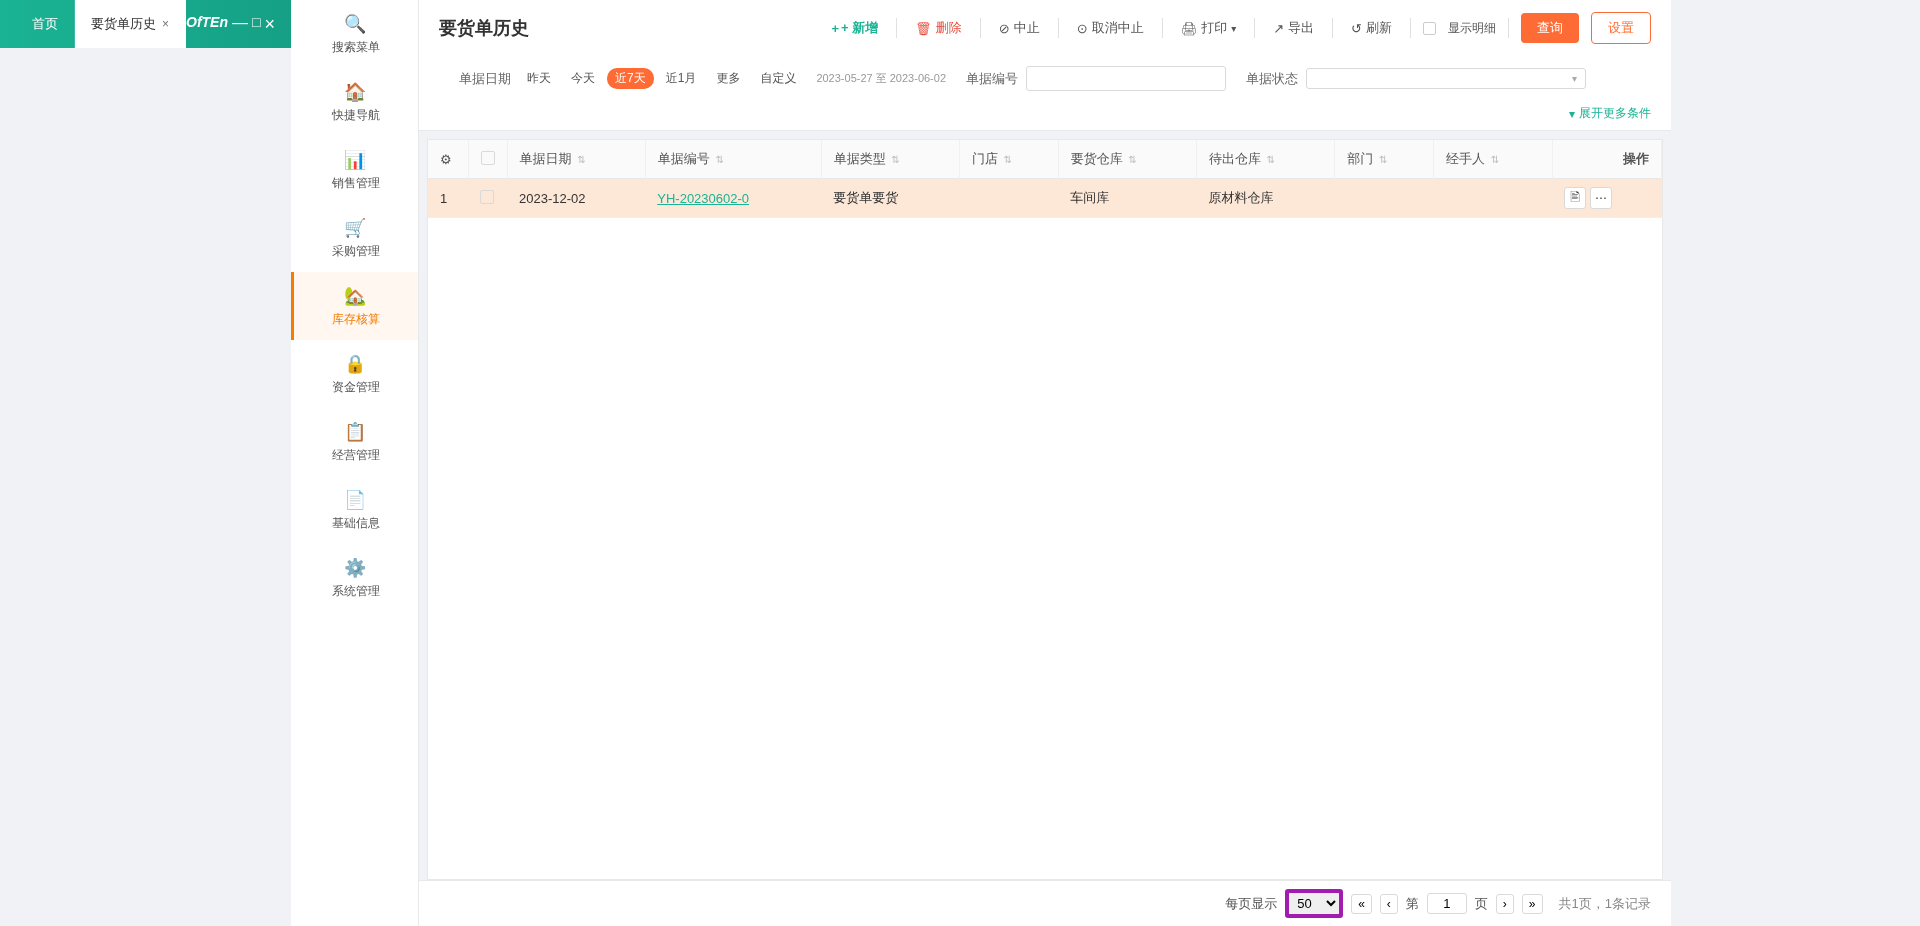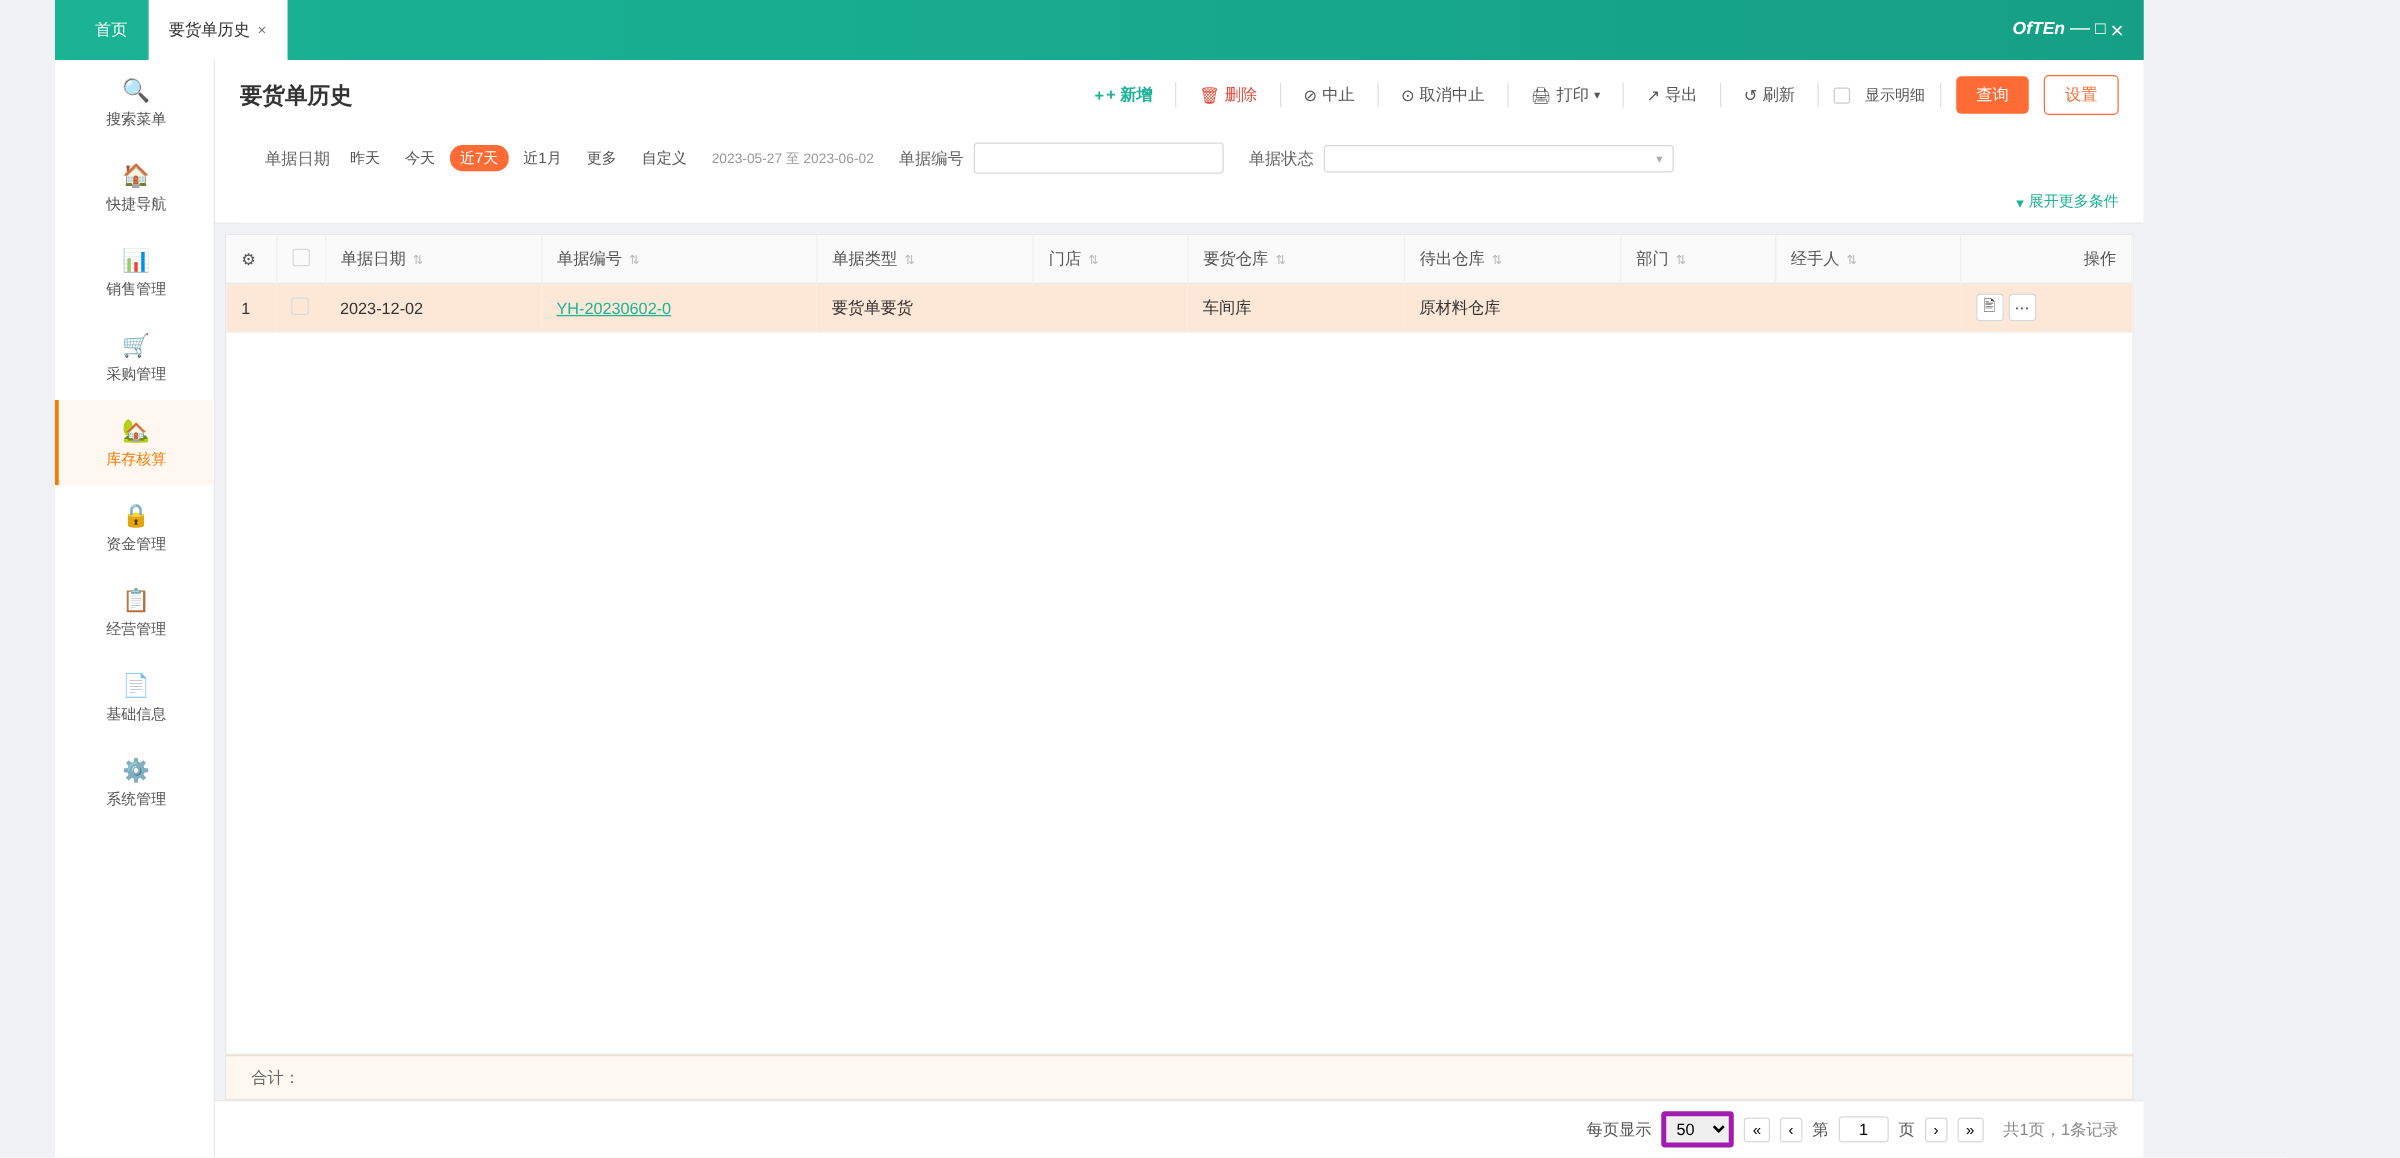--- a/index.html
+++ b/index.html
@@ -1,19 +1,19 @@
 <!DOCTYPE html>
 <html><head>
   <meta charset="utf-8">
   <style>
     * { box-sizing: border-box; margin: 0; padding: 0; }
     body { font-family: 'Microsoft YaHei', Arial, sans-serif; font-size: 13px; background: #f0f2f5; overflow: hidden; }
 
     
-    .app-wrapper { display: flex; flex-direction: column; height: 926px; width: 1671px; margin-left: 44px; }
+    .app-wrapper { display: flex; flex-direction: row; height: 926px; width: 1671px; }
 
     
     .top-bar {
       height: 48px;
       background: linear-gradient(90deg, #1ab394, #15a085);
       display: flex;
       align-items: center;
       padding: 0 16px;
       gap: 0;
       flex-shrink: 0;
@@ -520,21 +520,21 @@
                 <span class="sort-icon">⇅</span>
               </th>
               <th>
                 <span>部门</span>
                 <span class="sort-icon">⇅</span>
               </th>
               <th>
                 <span>经手人</span>
                 <span class="sort-icon">⇅</span>
               </th>
-              <th style="text-align:right;">
+              <th style="text-align:right;font-weight:bold;">
                 <span>操作</span>
               </th>
             </tr>
           </thead>
           <tbody>
             <tr class="highlighted">
               <td>1</td>
               <td>
                 <span class="custom-checkbox"></span>
               </td>
@@ -552,23 +552,20 @@
                 <div class="col-settings">
                   <span class="icon-btn" title="查看">🖹</span>
                   <span class="icon-btn" title="更多">⋯</span>
                 </div>
               </td>
             </tr>
           </tbody>
         </table>
       </div>
 
-      <div class="summary-row">
-        <span>合计：</span>
-      </div>
 
       <div class="table-footer">
         <span>每页显示</span>
         <select class="pagination-select">
           <option>50</option>
           <option>10</option>
           <option>20</option>
           <option>100</option>
         </select>
         <button class="page-nav-btn">«</button>

